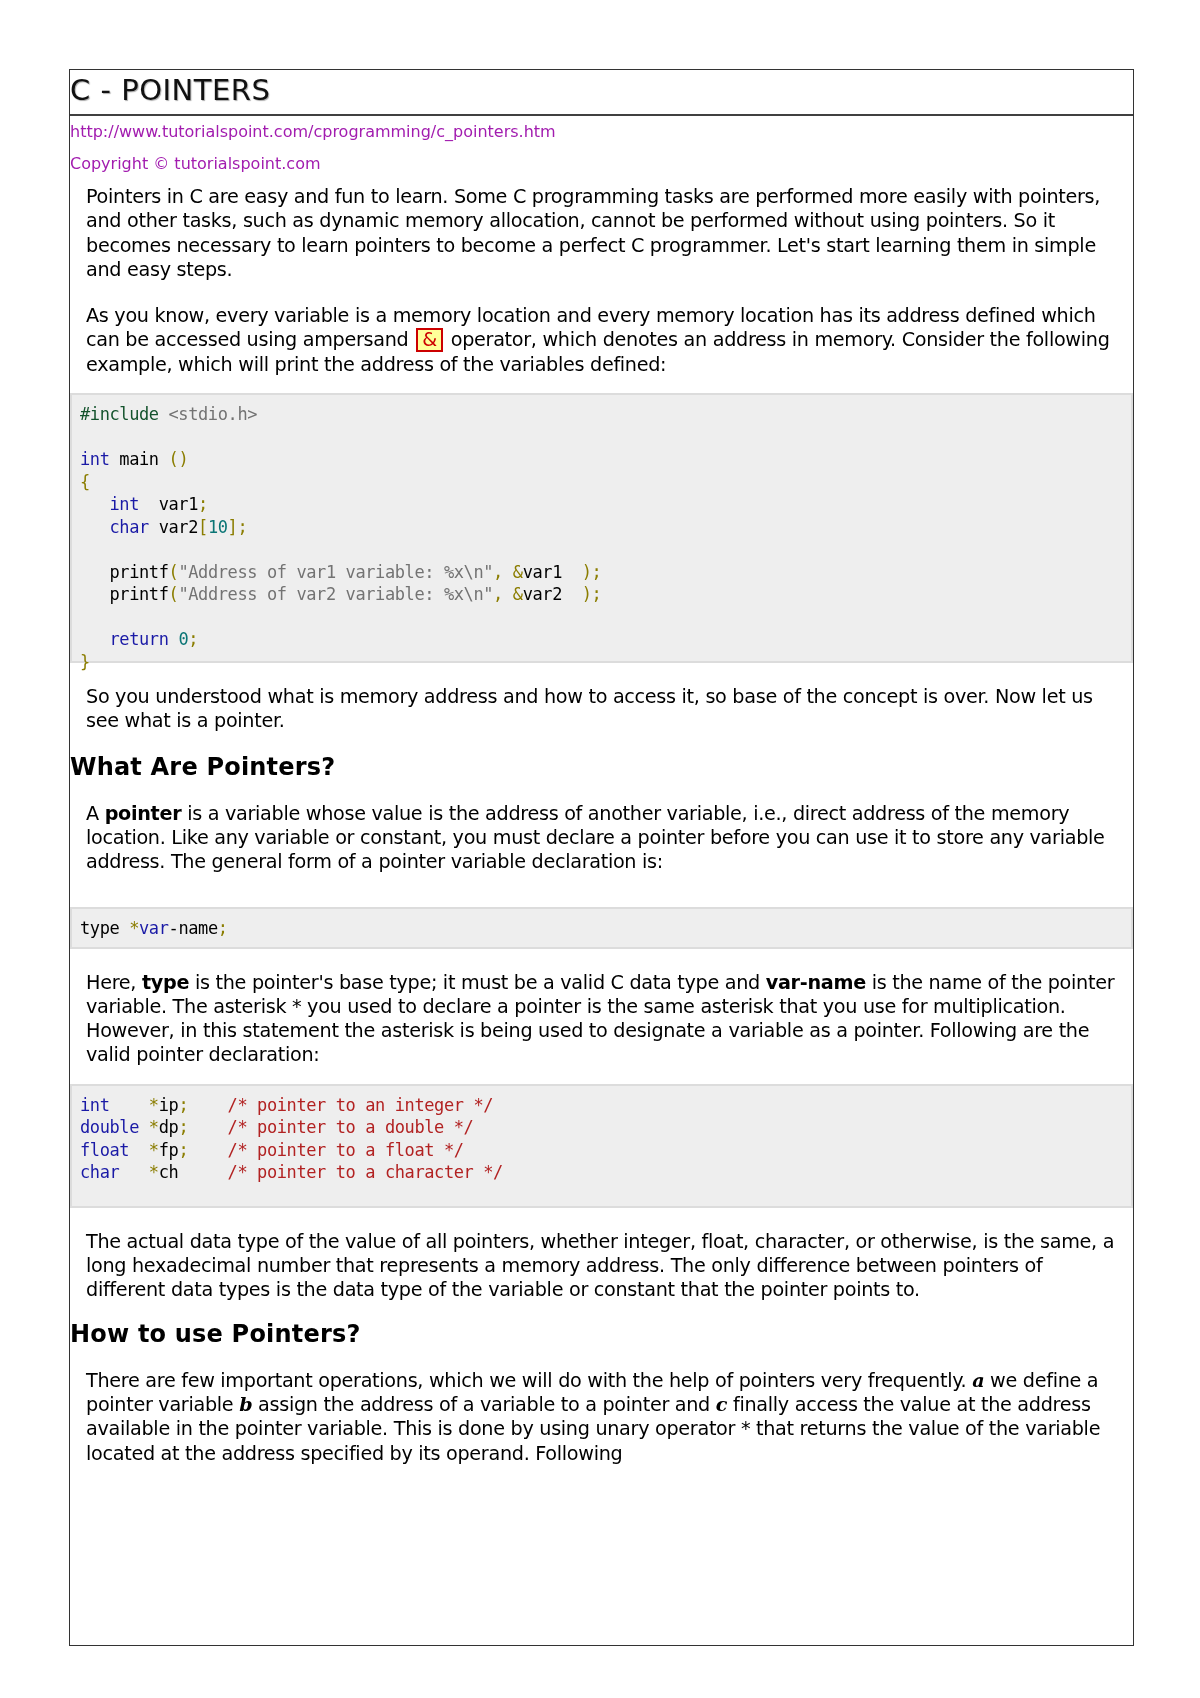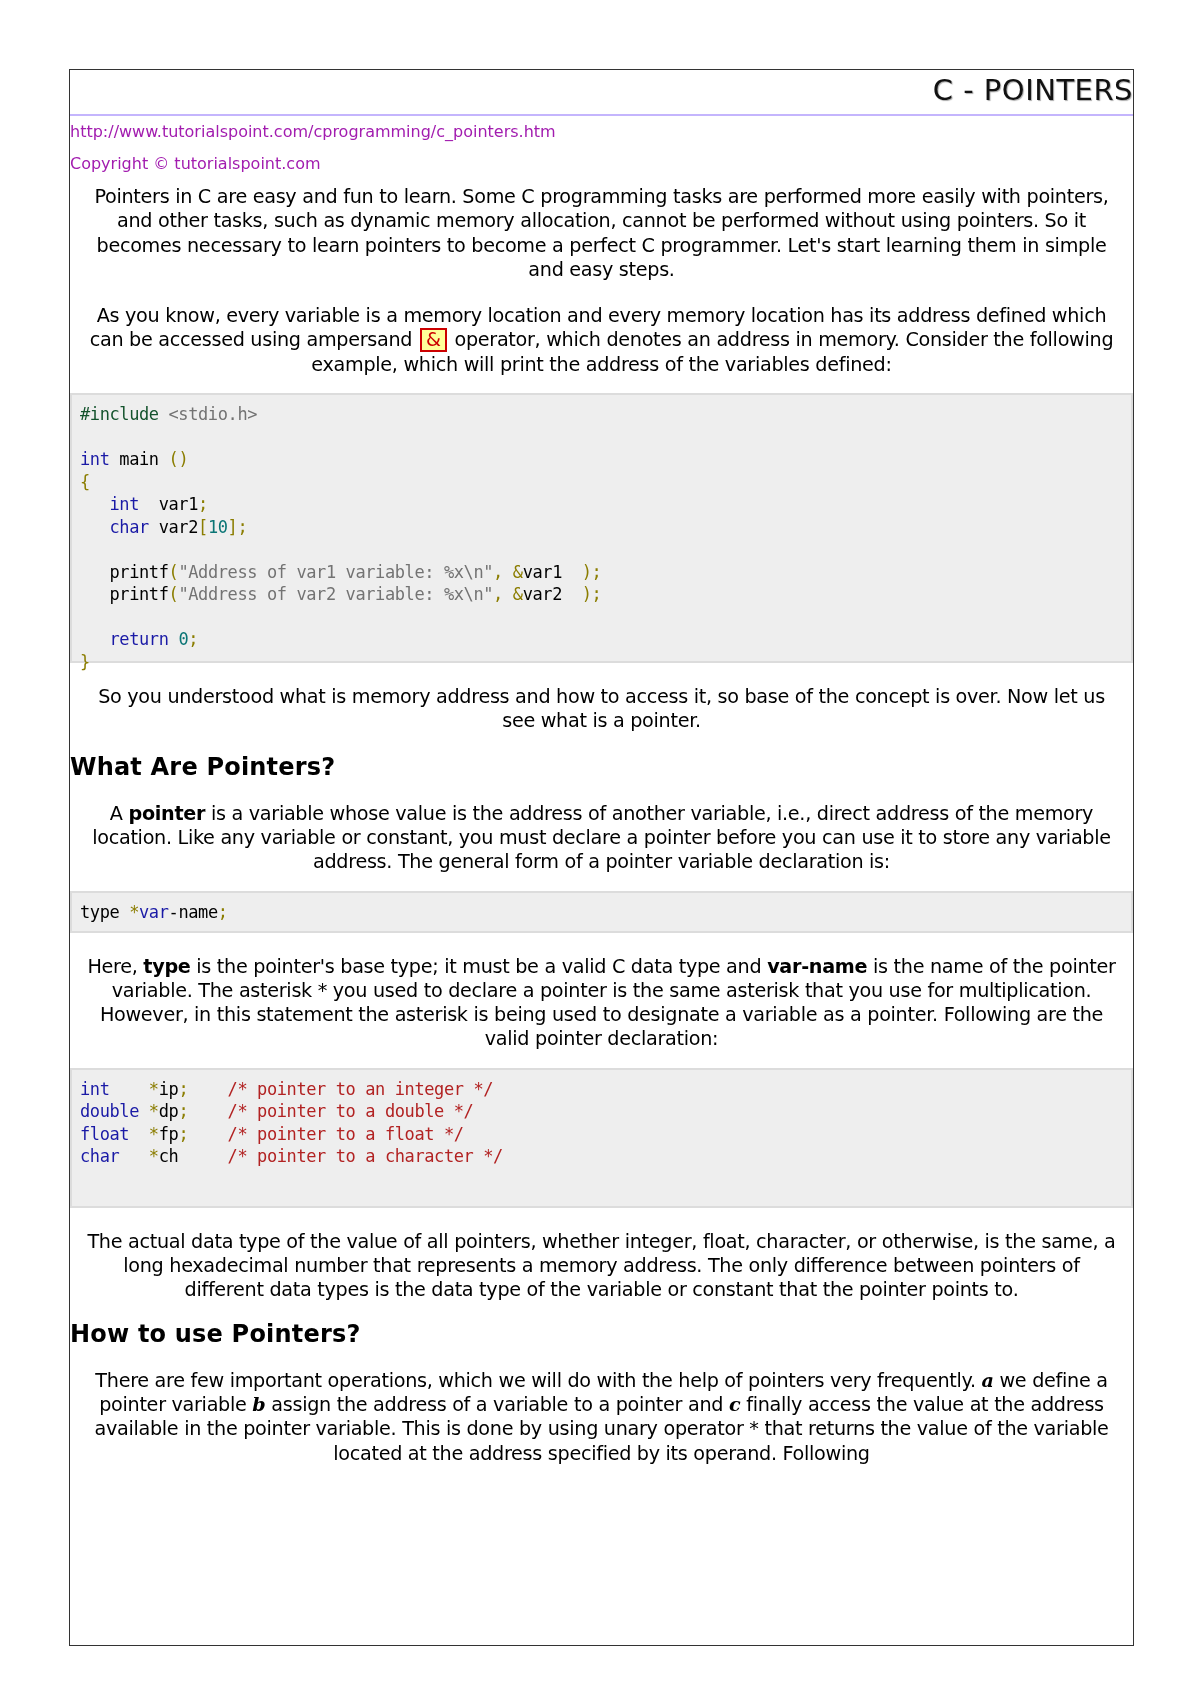--- a/index.html
+++ b/index.html
@@ -1,38 +1,38 @@
 <!DOCTYPE html>
 <html><head>
 <meta charset="utf-8">
 <style>
   html, body { margin: 0; padding: 0; background: #ffffff; }
   body { width: 1200px; height: 1698px; position: relative; overflow: hidden;
          font-family: "DejaVu Sans", sans-serif; color: #000; }
   .frame { position: absolute; left: 69px; top: 69px; width: 1065px; height: 1577px;
            border: 1.5px solid #333; box-sizing: border-box; overflow: hidden; }
-  .title-row { height: 44px; border-bottom: 2px solid #c4b5fd; text-align: right;
+  .title-row { height: 44px; border-bottom: 2px solid #404040; text-align: left;
                font-size: 29px; line-height: 40px; color: #111;
                text-shadow: 1px 1px 1px #aaa; letter-spacing: 0.5px; }
   .meta-row { display: flex; justify-content: space-between; height: 32px;
               font-size: 16px; line-height: 32px; color: #a21caf; flex-direction: column; }
   .meta-row .copy { padding-right: 0; }
   .content { padding: 0 0 0 0; }
-  p { margin: 16px; font-size: 19.2px; line-height: 24.3px; letter-spacing: -0.3px; text-align: center; }
+  p { margin: 16px; font-size: 19.2px; line-height: 24.3px; letter-spacing: -0.3px; }
   .p1 { margin-top: 37px; }
   .gap { margin-top: 22px; }
   .amp { display: inline-block; background: #ffff99; border: 2px solid #cc0000;
          color: #cc0000; padding: 0 4px; line-height: 20px; margin: 0 2px; }
   pre { margin: 0; font-family: "DejaVu Sans Mono", monospace; font-size: 17px;
         line-height: 22.5px; background: #eeeeee; border: 2px solid #dcdcdc;
         padding: 8px 8px; letter-spacing: -0.4px; }
   .code1 { margin-top: 14px; height: 270px; box-sizing: border-box; }
   .code2 { margin-top: 16px; height: 64px; box-sizing: border-box; }
-  .code3 { margin-top: 16px; height: 42px; box-sizing: border-box; padding-top: 8px; }
-  .code4 { height: 140px; box-sizing: border-box; }
+  .code3 { margin-top: 32px; height: 42px; box-sizing: border-box; padding-top: 8px; }
+  .code4 { height: 124px; box-sizing: border-box; }
   .pp { color: #14532d; }
   .str { color: #737373; }
   .kw { color: #1a1aa6; }
   .pn { color: #8b7d00; }
   .num { color: #0a7575; }
   .addr { color: #8b1a5a; }
   .cm { color: #b22222; }
   h2 { margin: 0; font-size: 24px; font-weight: bold; line-height: 30px; letter-spacing: 0.2px; }
   .h2a { margin-top: 18px; }
   .h2b { }

